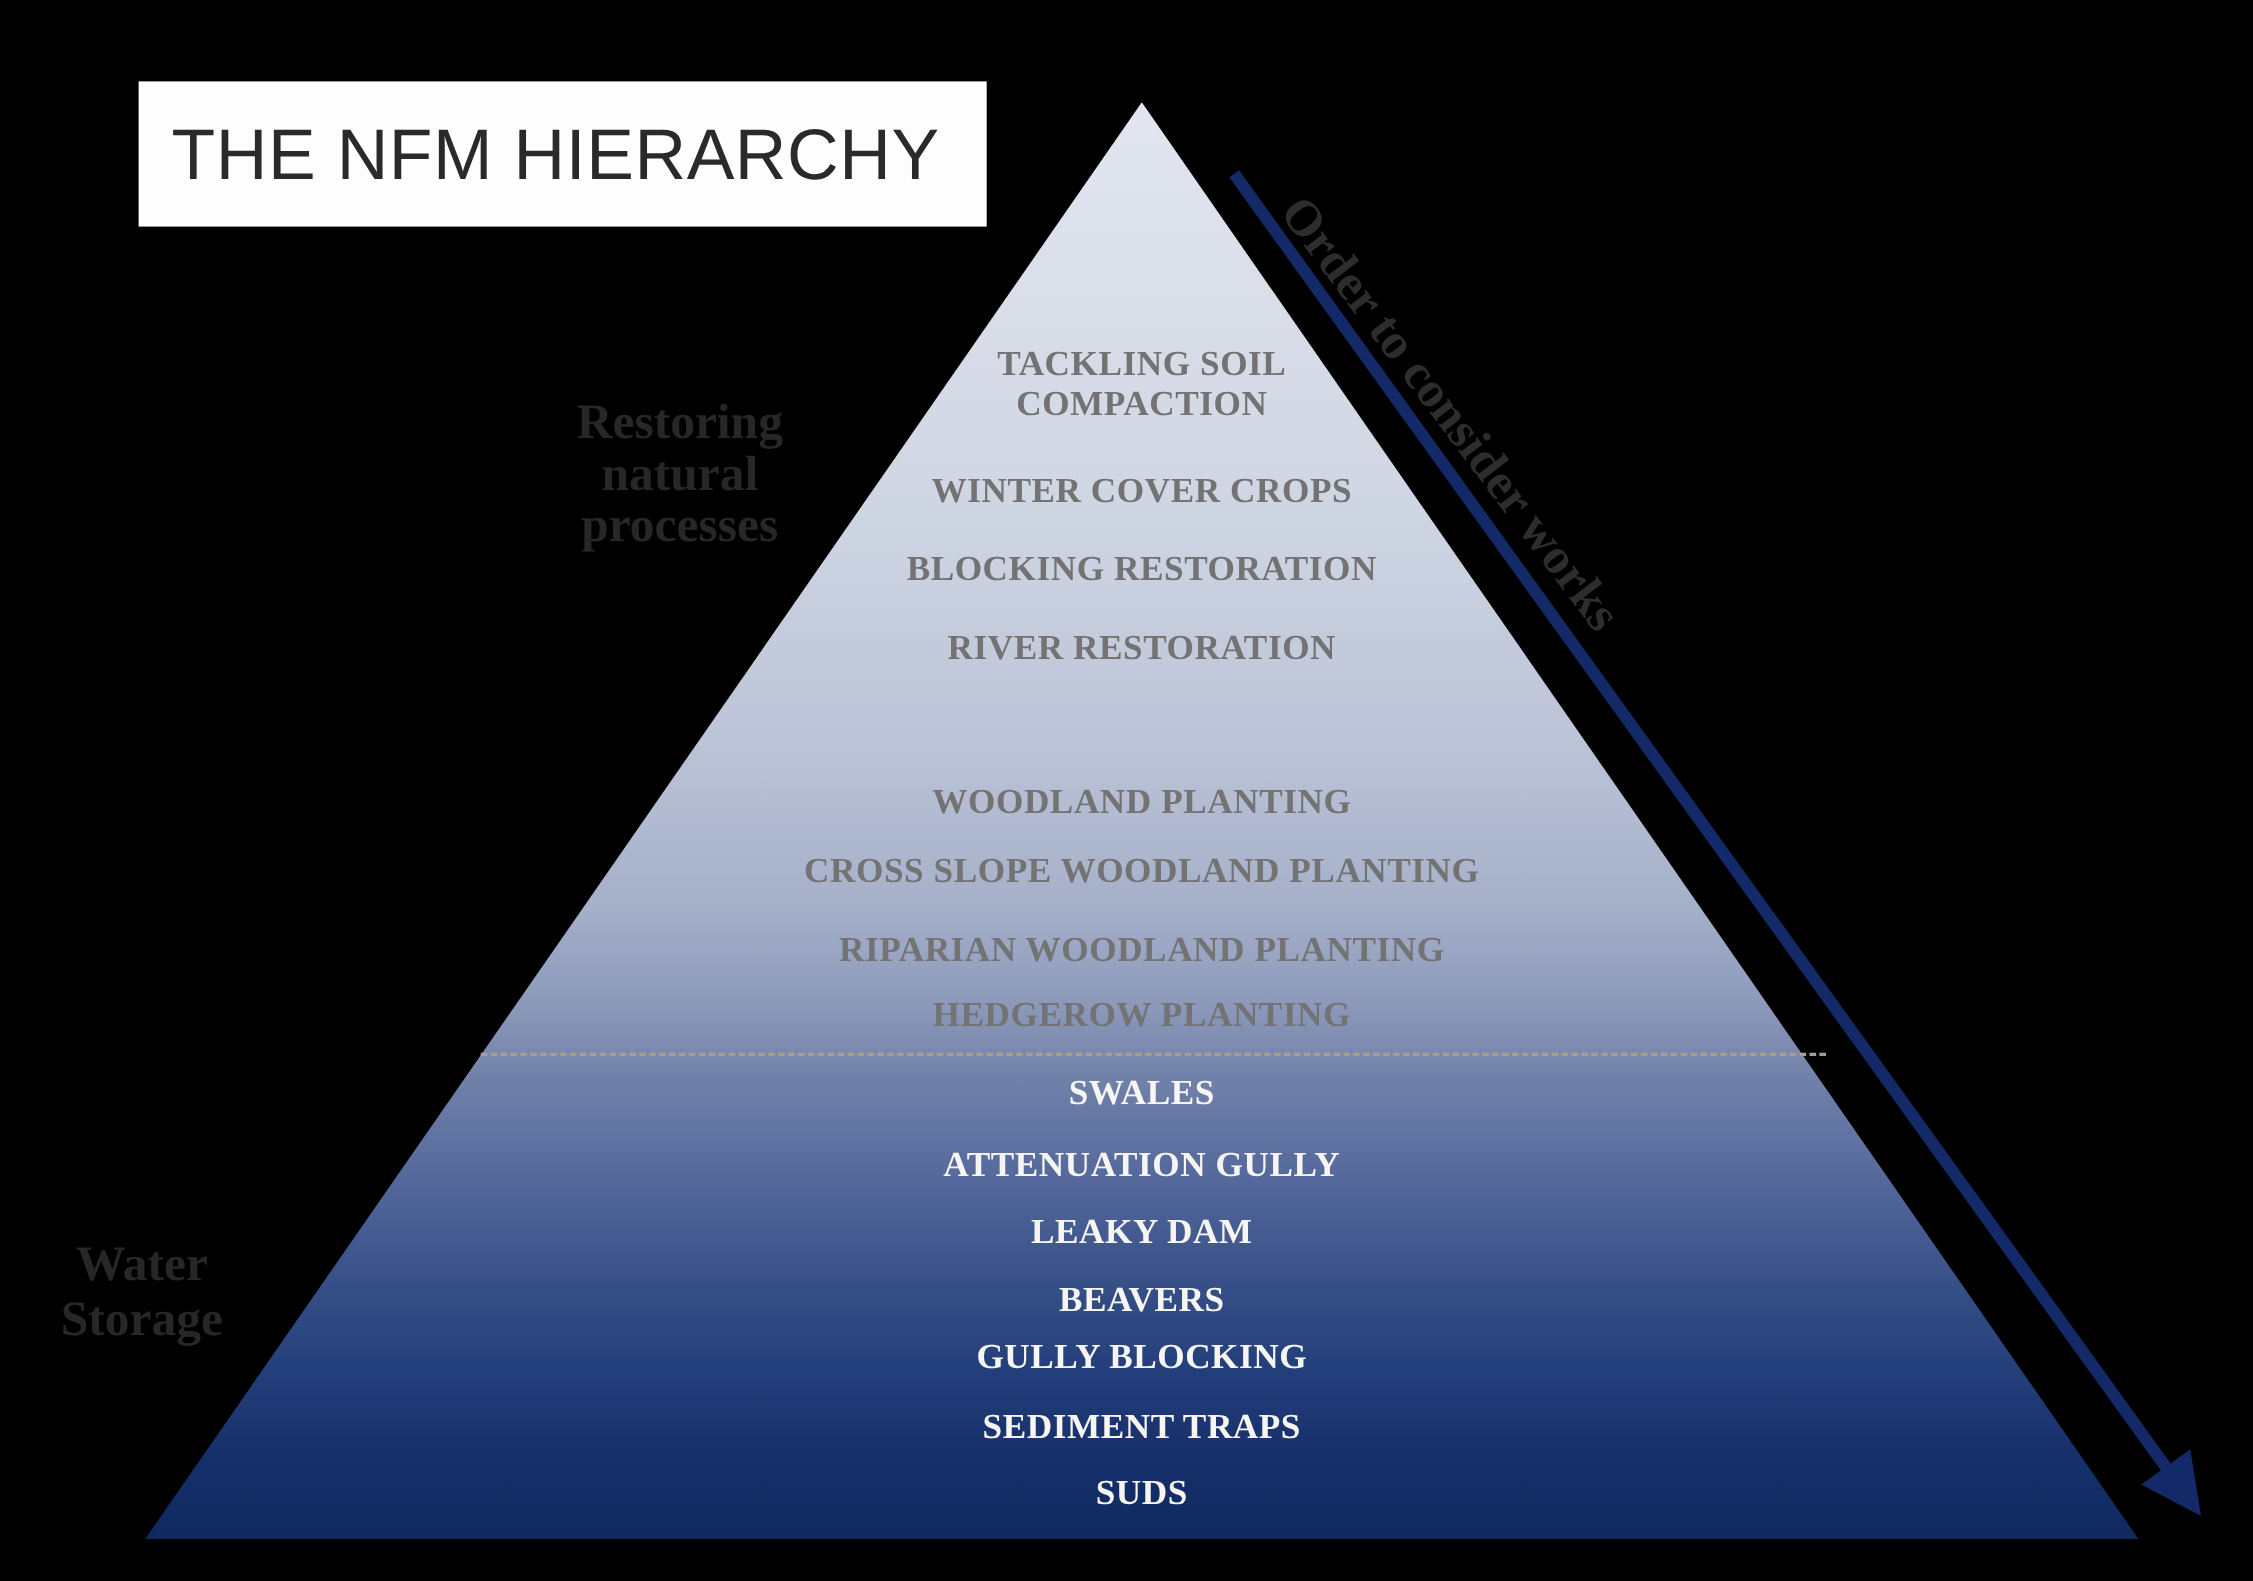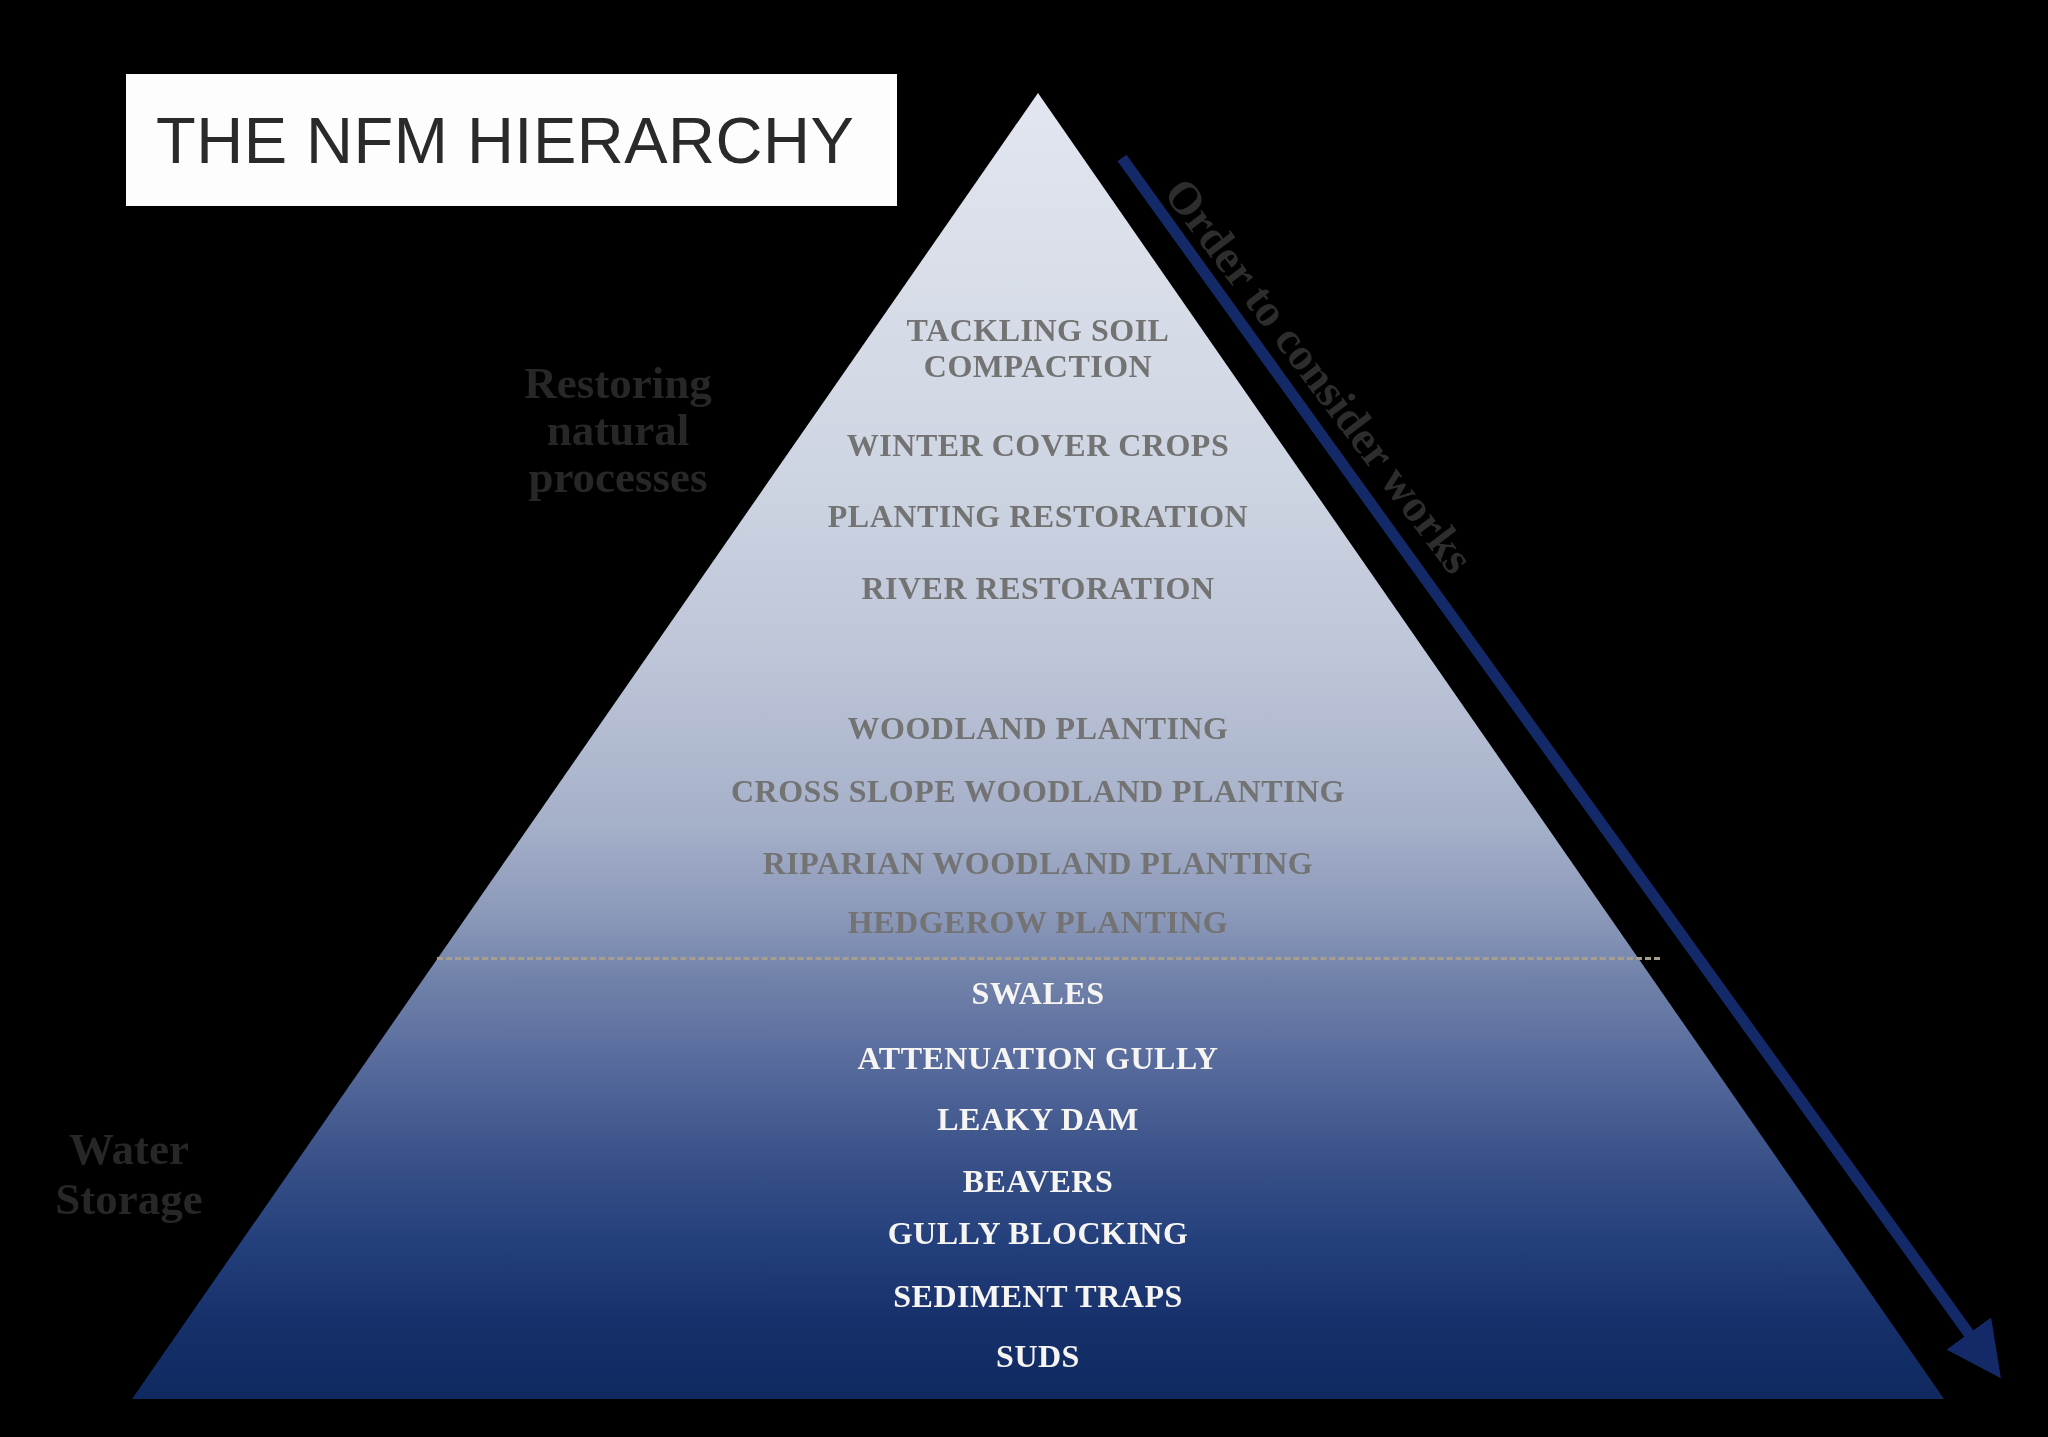--- a/index.html
+++ b/index.html
@@ -130,21 +130,21 @@
 
   <div class="side-label restoring">Restoring
 natural
 processes</div>
   <div class="side-label water">Water
 Storage</div>
 
   <div class="level dark" style="top:312px">TACKLING SOIL
 COMPACTION</div>
   <div class="level dark" style="top:427px">WINTER COVER CROPS</div>
-  <div class="level dark" style="top:498px">PLANTING RESTORATION</div>
+  <div class="level dark" style="top:498px">BLOCKING RESTORATION</div>
   <div class="level dark" style="top:570px">RIVER RESTORATION</div>
   <div class="level dark" style="top:710px">WOODLAND PLANTING</div>
   <div class="level dark" style="top:773px">CROSS SLOPE WOODLAND PLANTING</div>
   <div class="level dark" style="top:845px">RIPARIAN WOODLAND PLANTING</div>
   <div class="level dark" style="top:904px">HEDGEROW PLANTING</div>
 
   <div class="level light" style="top:975px">SWALES</div>
   <div class="level light" style="top:1040px">ATTENUATION GULLY</div>
   <div class="level light" style="top:1101px">LEAKY DAM</div>
   <div class="level light" style="top:1163px">BEAVERS</div>

